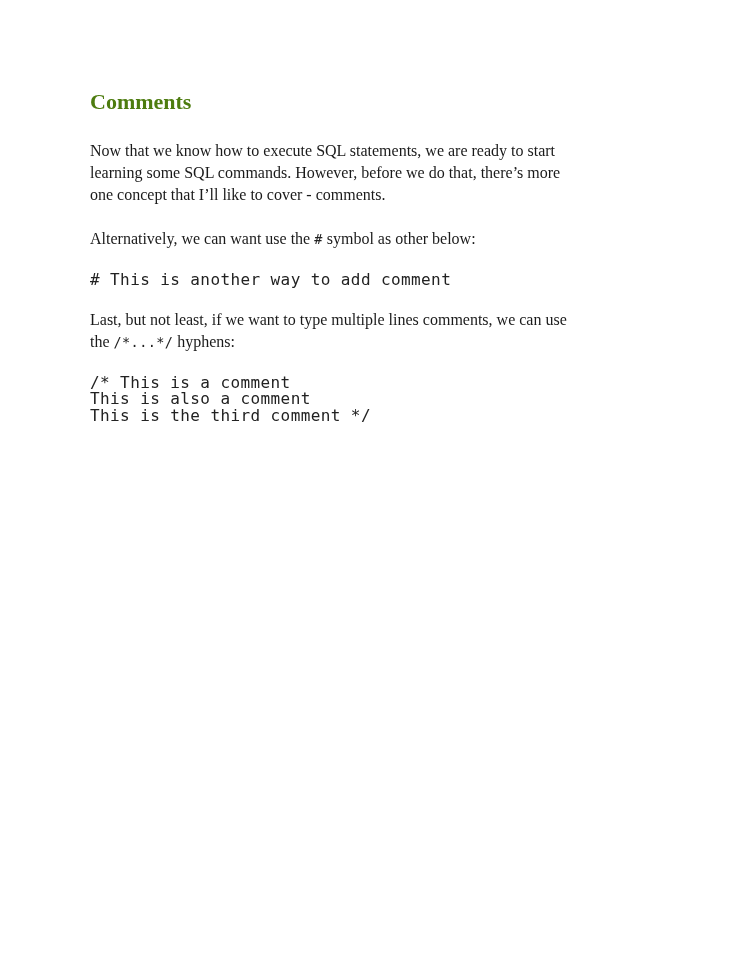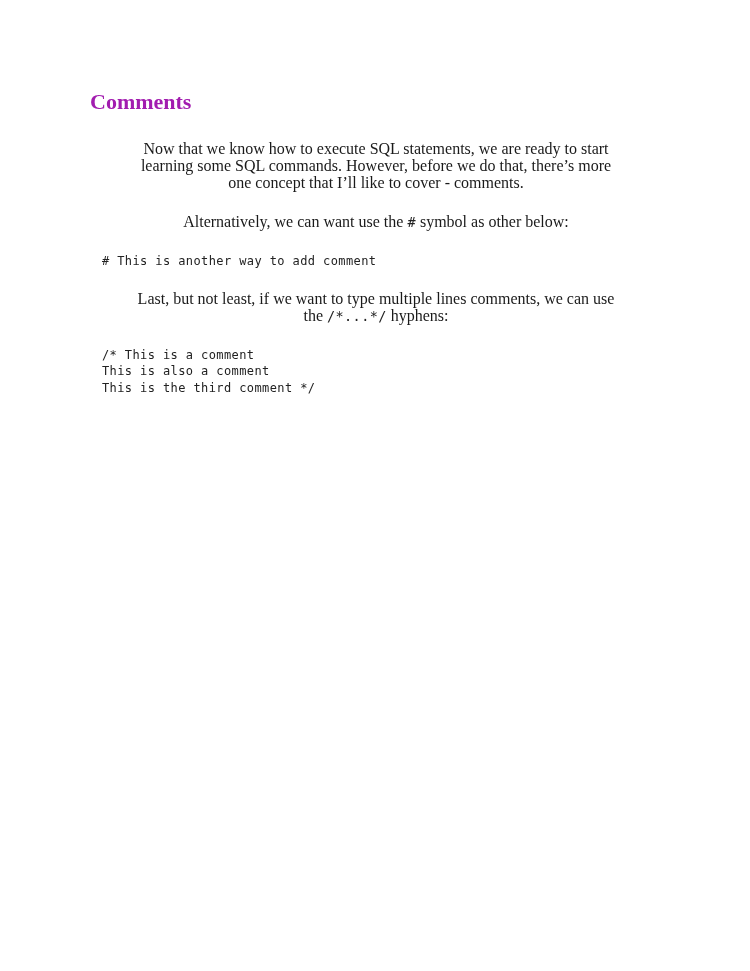--- a/index.html
+++ b/index.html
@@ -20,44 +20,43 @@
     height: 971px;
     padding: 90px 88px 40px 90px;
     background: #ffffff;
   }
   h1.heading {
     font-family: "Liberation Serif", serif;
     font-size: 22px;
     font-weight: bold;
     line-height: 24px;
     margin: 0 0 26px 0;
-    color: #a21caf;
+    color: #4d7c0f;
   }
   p.para {
     font-family: "Liberation Serif", serif;
     font-size: 16px;
-    line-height: 17px;
+    line-height: 22px;
     margin: 16px 0 22px 0;
     max-width: 585px;
     white-space: pre-line; 
     color: #1a1a1a;
-    text-align: center;
   }
   p.para code {
     font-family: "DejaVu Sans Mono", monospace;
     font-size: 13.5px;
     letter-spacing: 0.4px;
     color: #222222;
   }
   pre.codeblock {
     font-family: "DejaVu Sans Mono", monospace;
-    font-size: 12px;
+    font-size: 16px;
     line-height: 16.5px;
     letter-spacing: 0.4px;
-    margin: 0 0 20px 12px;
+    margin: 0 0 20px 0;
     white-space: pre;
     color: #222222;
   }
 </style>
 </head>
 <body>
 
 <div class="page">
   <h1 class="heading">Comments</h1>
 

